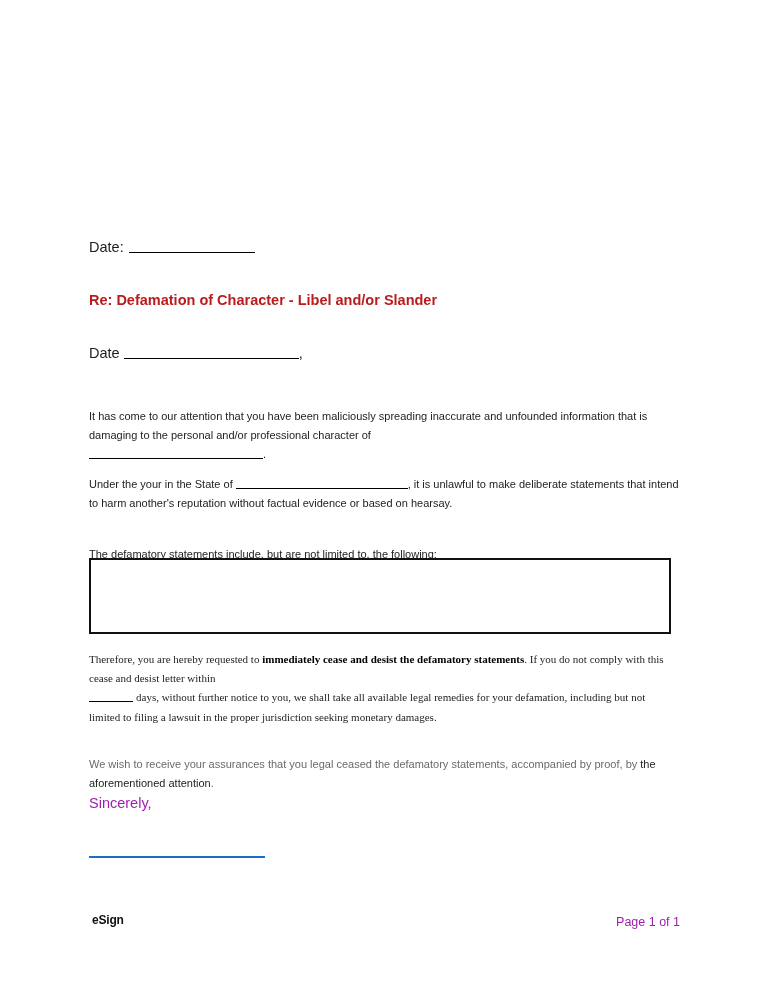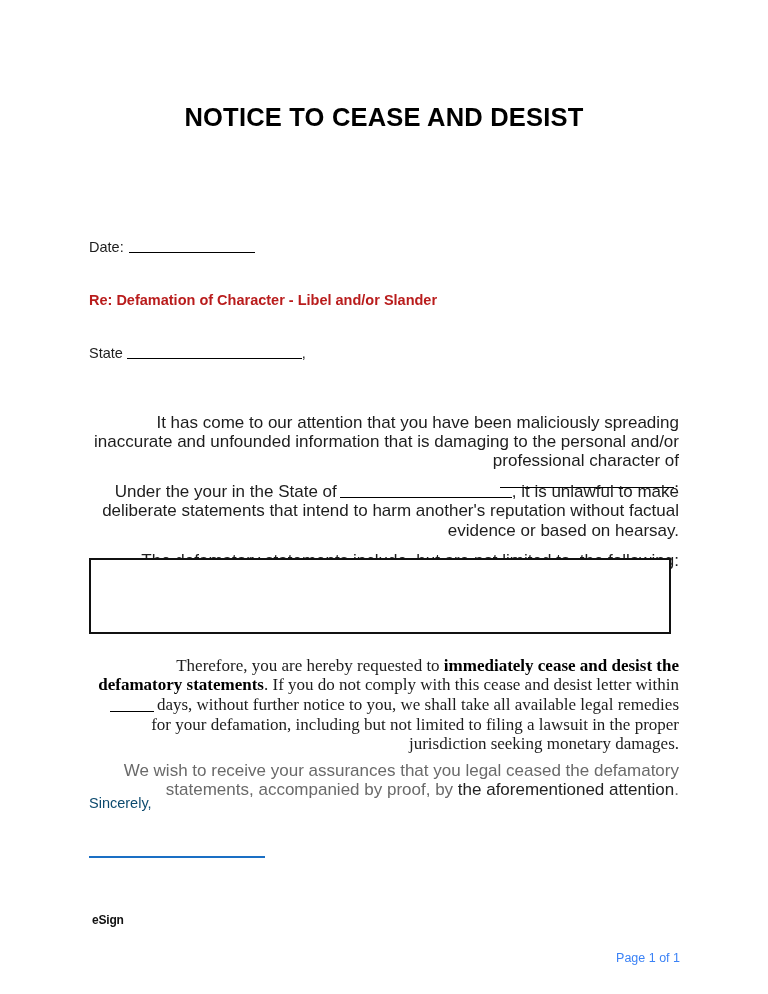--- a/index.html
+++ b/index.html
@@ -83,24 +83,24 @@
     left: 0;
     font-size: 14.5px;
     color: #1d1d1d;
     white-space: nowrap;
   }
 
   .para {
     position: absolute;
     left: 0;
     width: 590px;
-    font-size: 17px;
+    font-size: 11px;
     line-height: 19.2px;
     color: #1d1d1d;
-    text-align: right;
+    text-align: left;
   }
   .para b { font-weight: bold; color: #000; }
 
   .p-intro   { top: 396px; }
   .p-laws    { top: 464px; }
   .p-include { top: 534px; }
 
   
   .statements-box {
     position: absolute;
@@ -119,21 +119,21 @@
     top: 744px;
     color: #6a6a6a;
   }
   .p-assurance .dark { color: #222; }
 
   .line-sincerely {
     position: absolute;
     top: 795px;
     left: 0;
     font-size: 14.5px;
-    color: #0c4a6e;
+    color: #a21caf;
   }
 
   .sig-line {
     position: absolute;
     left: 89px;
     top: 856px;
     width: 176px;
     height: 0;
     border-bottom: 2.4px solid #1a6fc4;
   }
@@ -146,41 +146,39 @@
     font-size: 12px;
     font-weight: bold;
     color: #111;
     letter-spacing: -0.2px;
   }
   .footer-page {
     position: absolute;
     right: 88px;
     top: 915px;
     font-size: 12.5px;
-    color: #3b82f6;
-    margin-top: 36px;
+    color: #a21caf;
   }
 </style>
 </head>
 <body>
 
 <div class="page">
 
-  <h1 class="doc-title">NOTICE TO CEASE AND DESIST</h1>
 
   <div class="body-col">
 
     <div class="line-date">
       <span>Date:</span><span class="blank blank-date"></span>
     </div>
 
     <div class="line-re">Re: Defamation of Character - Libel and/or Slander</div>
 
     <div class="line-dear">
-      <span>State</span><span class="blank blank-dear"></span><span>,</span>
+      <span>Date</span><span class="blank blank-dear"></span><span>,</span>
     </div>
 
     <p class="para p-intro">
       <span>It has come to our attention that you have been maliciously spreading inaccurate and unfounded information that is damaging to the personal and/or professional character of</span>
       <br>
       <span class="blank blank-name"></span><span>.</span>
     </p>
 
     <p class="para p-laws">
       <span>Under the your in the State of</span><span class="blank blank-state"></span><span>, it is unlawful to make deliberate statements that intend to harm another's reputation without factual evidence or based on hearsay.</span>

